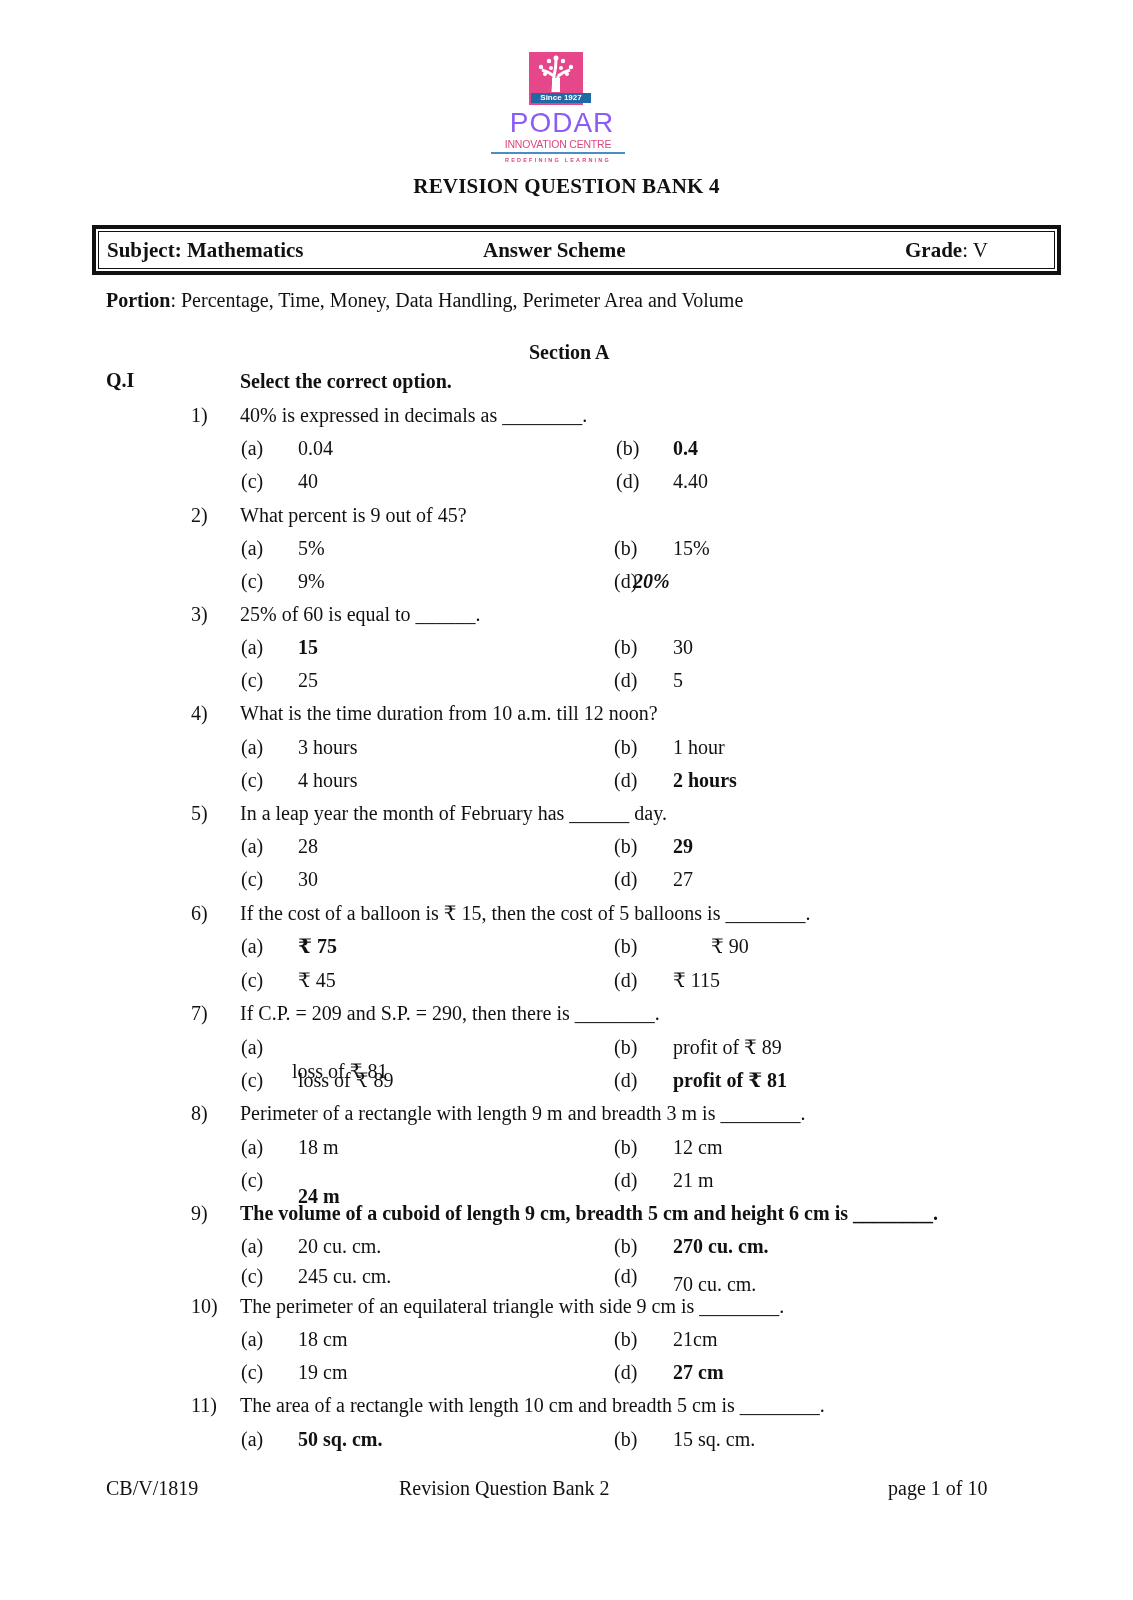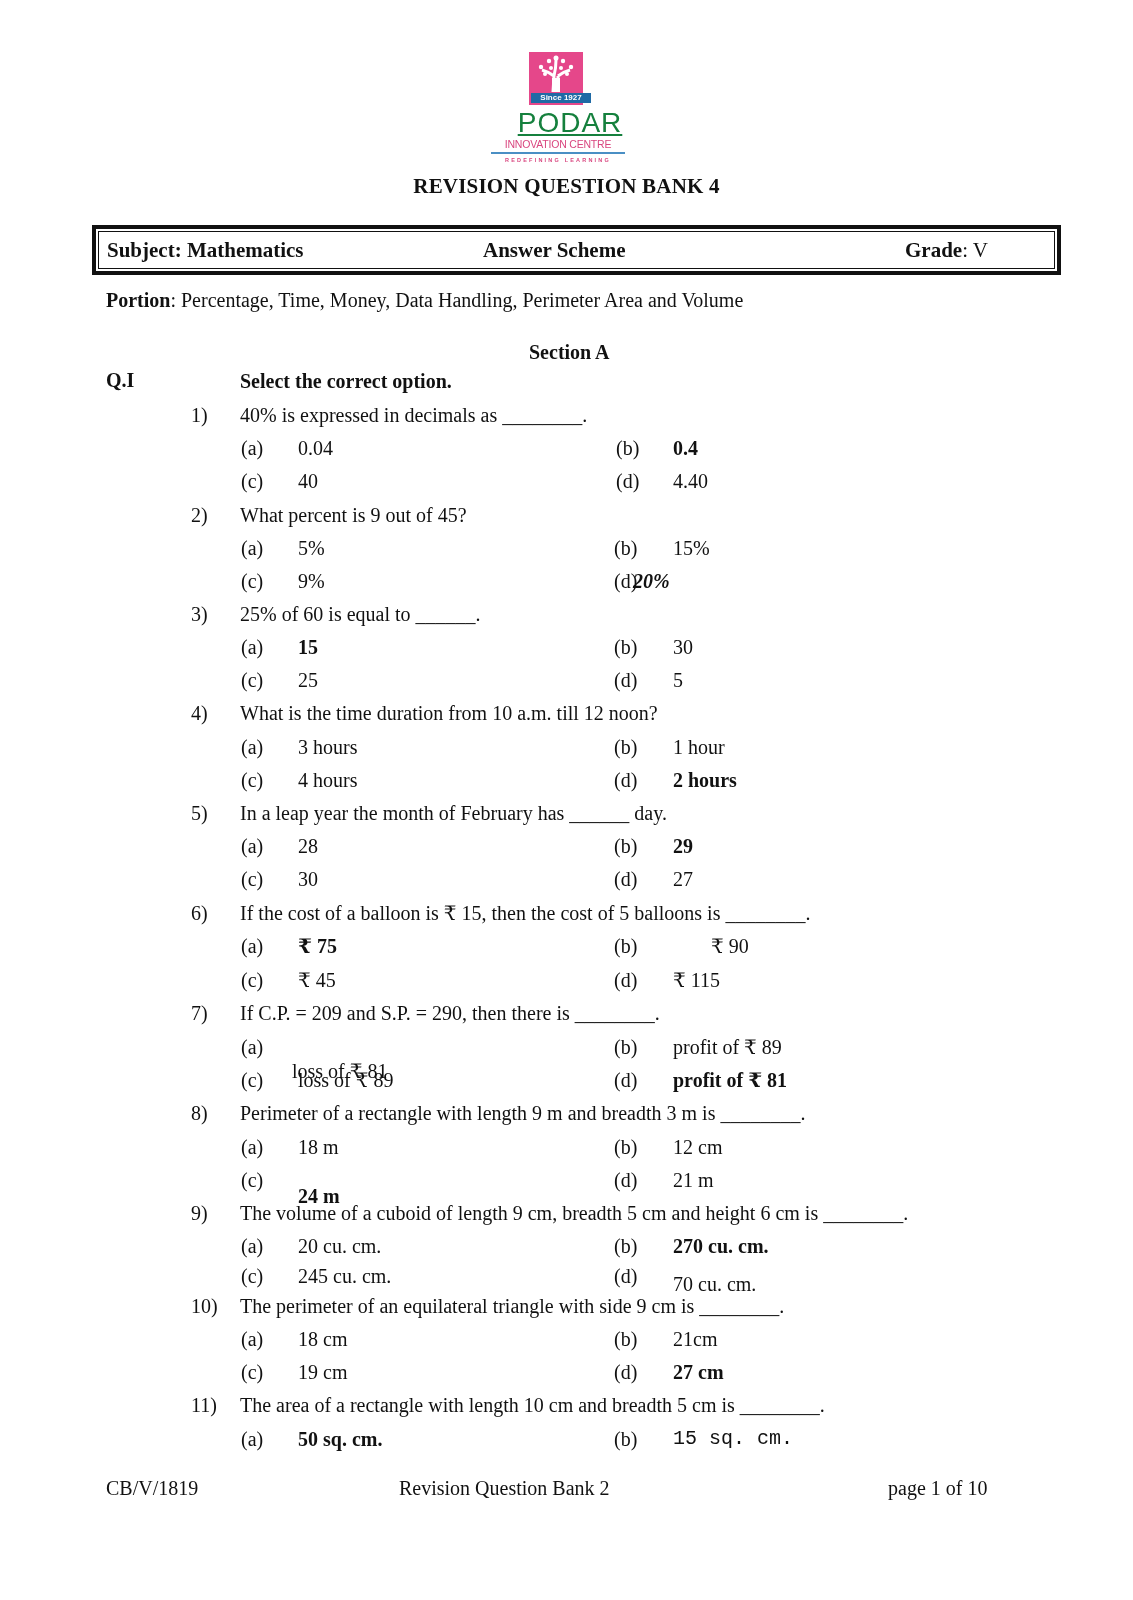--- a/index.html
+++ b/index.html
@@ -14,23 +14,23 @@
     position: absolute; left: 41px; top: 4px; width: 54px; height: 53px;
     background: #e5478a;
   }
   .logo-tree { position: absolute; left: 0; top: 0; width: 54px; height: 42px; }
   .logo-since {
     position: absolute; left: 2px; bottom: 2px; width: 60px; height: 10px;
     background: #1f6aa5; color: #fff; font-family: "Liberation Sans", sans-serif;
     font-size: 8px; font-weight: bold; line-height: 10px; text-align: center;
   }
   .logo-name {
-    position: absolute; left: 12px; top: 61px; width: 140px; text-align: center;
+    position: absolute; left: 4px; top: 61px; width: 140px; text-align: center;
     font-family: "Liberation Sans", sans-serif; font-size: 28px; letter-spacing: 1px;
-    color: #15803d; line-height: 28px; text-decoration: underline;
+    color: #8b5cf6; line-height: 28px;
   }
   .logo-sub {
     position: absolute; left: 0; top: 90px; width: 140px; text-align: center;
     font-family: "Liberation Sans", sans-serif; font-size: 10.5px; color: #d9467f;
     line-height: 12px; letter-spacing: -0.2px;
   }
   .logo-rule { position: absolute; left: 3px; top: 104px; width: 134px; height: 2px; background: #4a8fc4; }
   .logo-tag {
     position: absolute; left: 0; top: 108px; width: 140px; text-align: center;
     font-family: "Liberation Sans", sans-serif; font-size: 5.5px; color: #d9467f;
@@ -211,21 +211,21 @@
     <div class="opt-label" style="left:614px; top:1135px;">(b)</div>
     <div class="opt-text" style="left:673px; top:1135px;">12 cm</div>
     <div class="opt-label" style="left:241px; top:1168px;">(c)</div>
     <div class="opt-text correct" style="left:298px; top:1168px;margin-top:16px;">24 m</div>
     <div class="opt-label" style="left:614px; top:1168px;">(d)</div>
     <div class="opt-text" style="left:673px; top:1168px;">21 m</div>
   </div>
 
   <div>
     <div class="q-num" style="left:191px; top:1201px;">9)</div>
-    <div class="q-text" style="top:1201px;">The volume of a cuboid of length 9 cm, breadth 5 cm and height 6 cm is ________.</div>
+    <div class="q-text" style="top:1201px;font-weight:bold;">The volume of a cuboid of length 9 cm, breadth 5 cm and height 6 cm is ________.</div>
     <div class="opt-label" style="left:241px; top:1234px;">(a)</div>
     <div class="opt-text" style="left:298px; top:1234px;">20 cu. cm.</div>
     <div class="opt-label" style="left:614px; top:1234px;">(b)</div>
     <div class="opt-text correct" style="left:673px; top:1234px;">270 cu. cm.</div>
     <div class="opt-label" style="left:241px; top:1264px;">(c)</div>
     <div class="opt-text" style="left:298px; top:1264px;">245 cu. cm.</div>
     <div class="opt-label" style="left:614px; top:1264px;">(d)</div>
     <div class="opt-text" style="left:673px; top:1264px;margin-top:8px;">70 cu. cm.</div>
   </div>
 
@@ -241,21 +241,21 @@
     <div class="opt-label" style="left:614px; top:1360px;">(d)</div>
     <div class="opt-text correct" style="left:673px; top:1360px;">27 cm</div>
   </div>
 
   <div>
     <div class="q-num" style="left:191px; top:1393px;">11)</div>
     <div class="q-text" style="top:1393px;">The area of a rectangle with length 10 cm and breadth 5 cm is ________.</div>
     <div class="opt-label" style="left:241px; top:1427px;">(a)</div>
     <div class="opt-text correct" style="left:298px; top:1427px;">50 sq. cm.</div>
     <div class="opt-label" style="left:614px; top:1427px;">(b)</div>
-    <div class="opt-text" style="left:673px; top:1427px;font-family:Liberation Mono, monospace;">15 sq. cm.</div>
+    <div class="opt-text" style="left:673px; top:1427px;">15 sq. cm.</div>
   </div>
 </div>
 
 <div class="footer">
   <span style="left:106px;">CB/V/1819</span>
   <span style="left:399px;">Revision Question Bank 2</span>
   <span style="left:852px;margin-left:36px;">page 1 of 10</span>
 </div>
 
 </body></html>

